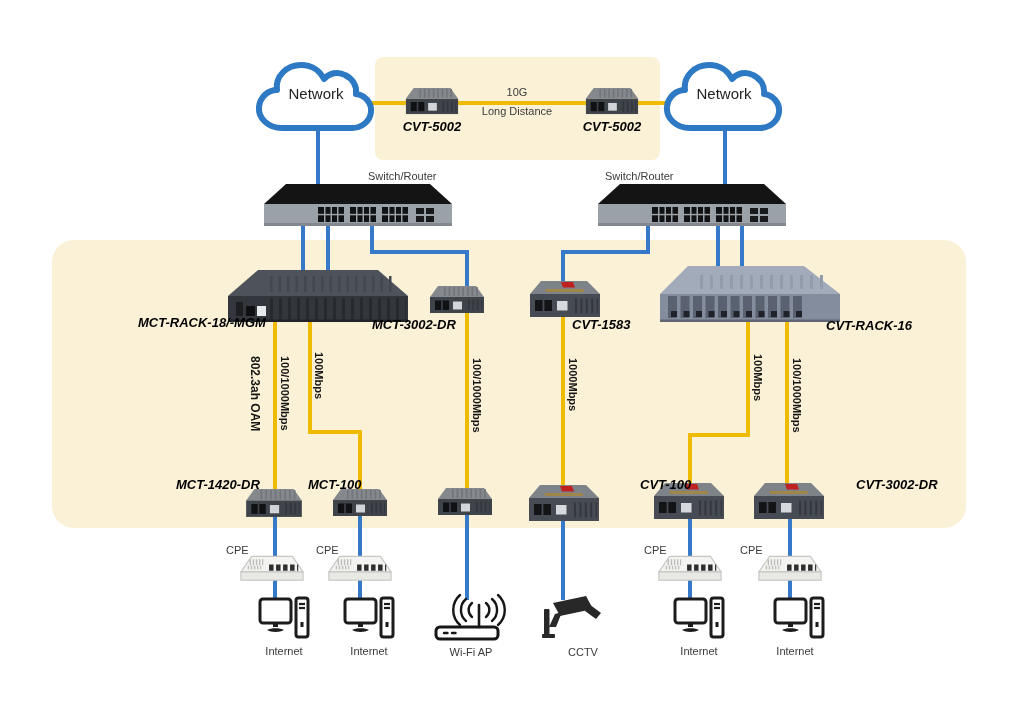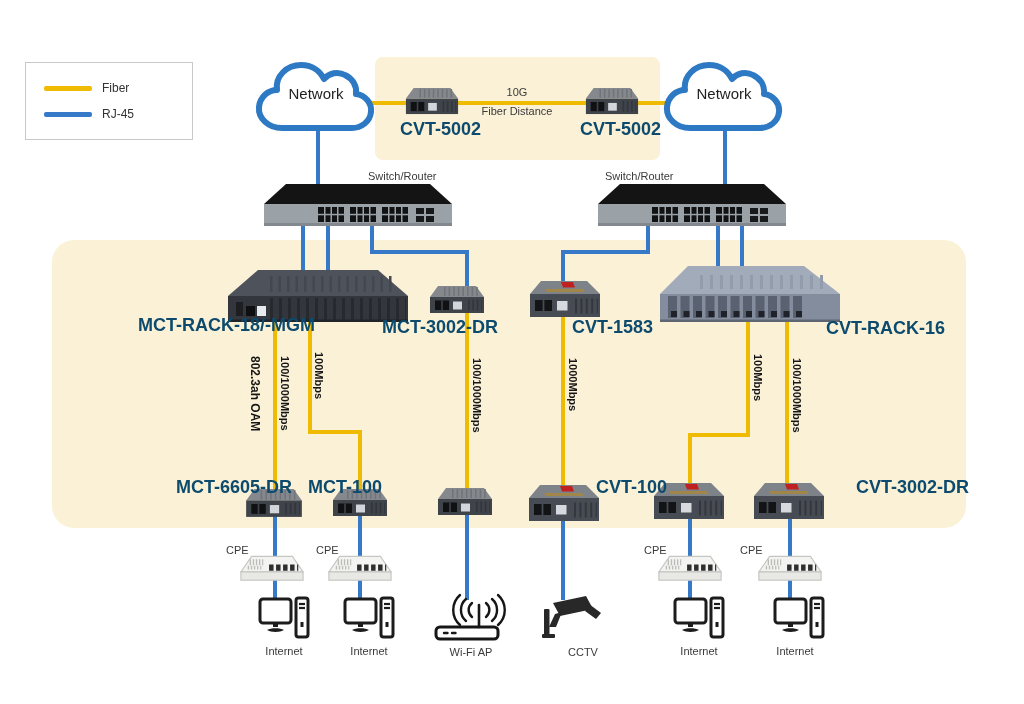--- a/index.html
+++ b/index.html
@@ -4,22 +4,22 @@
 <style>
   html,body{margin:0;padding:0;background:#fff;}
   #stage{position:relative;width:1024px;height:704px;background:#fff;overflow:hidden;
          font-family:"Liberation Sans",sans-serif;}
   .panel{position:absolute;background:#FAF1D6;z-index:0;}
   .ln{position:absolute;z-index:1;}
   .fiber{background:#EFBB00;}
   .rj45{background:#3579C8;}
   .dev{position:absolute;z-index:2;line-height:0;}
   .lbl{position:absolute;z-index:3;color:#3a3a3a;font-size:11px;white-space:nowrap;}
-  .lbl-blue{position:absolute;z-index:3;color:#0c4a6e;font-weight:bold;
-            font-size:18px;white-space:nowrap;}
+  .lbl-blue{position:absolute;z-index:3;color:#000000;font-weight:bold;font-style:italic;
+            font-size:13px;white-space:nowrap;}
   .vlbl{position:absolute;z-index:3;color:#151515;font-size:11px;font-weight:bold;
         writing-mode:vertical-rl;white-space:nowrap;}
   .ctr{text-align:center;}
   .cloud-txt{position:absolute;z-index:3;width:100%;top:38px;text-align:center;
              font-size:15px;color:#1f1f1f;}
   #legend{position:absolute;left:25px;top:62px;width:168px;height:78px;background:#fff;
           border:1px solid #c9c9c9;z-index:3;display:flex;flex-direction:column;
           justify-content:center;gap:12px;padding-left:18px;box-sizing:border-box;}
   .leg-row{display:flex;align-items:center;gap:10px;}
   .leg-swatch{width:48px;height:5px;border-radius:2px;}
@@ -125,30 +125,20 @@
     <rect x="1" y="40" width="13" height="4" rx="1"></rect>
   </g>
 </defs>
 </svg>
 
 <div id="stage">
 
   <div class="panel" style="left:375px;top:57px;width:285px;height:103px;border-radius:8px;"></div>
   <div class="panel" style="left:52px;top:240px;width:914px;height:288px;border-radius:22px;"></div>
 
-  <div id="legend">
-    <div class="leg-row">
-      <span class="leg-swatch fiber"></span>
-      <span class="leg-label">Fiber</span>
-    </div>
-    <div class="leg-row">
-      <span class="leg-swatch rj45"></span>
-      <span class="leg-label">RJ-45</span>
-    </div>
-  </div>
 
   <div class="ln fiber" style="left:358px;top:101px;width:330px;height:4px;"></div>
   <div class="ln fiber" style="left:273px;top:318px;width:4px;height:174px;"></div>
   <div class="ln fiber" style="left:308px;top:318px;width:4px;height:116px;"></div>
   <div class="ln fiber" style="left:308px;top:430px;width:54px;height:4px;"></div>
   <div class="ln fiber" style="left:358px;top:430px;width:4px;height:62px;"></div>
   <div class="ln fiber" style="left:465px;top:312px;width:4px;height:178px;"></div>
   <div class="ln fiber" style="left:561px;top:316px;width:4px;height:172px;"></div>
   <div class="ln fiber" style="left:746px;top:318px;width:4px;height:119px;"></div>
   <div class="ln fiber" style="left:688px;top:433px;width:62px;height:4px;"></div>
@@ -193,21 +183,21 @@
       </svg>
   </div>
   <div class="dev" style="left:584px;top:86px;">
     <svg width="56" height="31" viewBox="0 0 58 32">
         <use href="#sym-conv-sm"></use>
       </svg>
   </div>
   <div class="lbl-blue ctr" style="left:400px;top:119px;width:64px;">CVT-5002</div>
   <div class="lbl-blue ctr" style="left:580px;top:119px;width:64px;">CVT-5002</div>
   <div class="lbl ctr" style="left:487px;top:86px;width:60px;">10G</div>
-  <div class="lbl ctr" style="left:477px;top:105px;width:80px;">Fiber Distance</div>
+  <div class="lbl ctr" style="left:477px;top:105px;width:80px;">Long Distance</div>
 
   <div class="dev" style="left:262px;top:182px;">
     <svg width="192" height="48" viewBox="0 0 192 48">
         <use href="#sym-switch"></use>
       </svg>
   </div>
   <div class="dev" style="left:596px;top:182px;">
     <svg width="192" height="48" viewBox="0 0 192 48">
         <use href="#sym-switch"></use>
       </svg>
@@ -231,21 +221,21 @@
   <div class="dev" style="left:428px;top:284px;">
     <svg width="58" height="32" viewBox="0 0 58 32">
         <use href="#sym-conv-sm"></use>
       </svg>
   </div>
   <div class="dev" style="left:528px;top:278px;">
     <svg width="74" height="42" viewBox="0 0 74 42">
         <use href="#sym-conv-lg"></use>
       </svg>
   </div>
-  <div class="lbl-blue" style="left:382px;top:317px;text-align:center;">MCT-3002-DR</div>
+  <div class="lbl-blue" style="left:372px;top:317px;text-align:center;">MCT-3002-DR</div>
   <div class="lbl-blue" style="left:572px;top:317px;">CVT-1583</div>
 
   <div class="vlbl" style="left:248px;top:356px;font-size:12px;">802.3ah OAM</div>
   <div class="vlbl" style="left:279px;top:356px;">100/1000Mbps</div>
   <div class="vlbl" style="left:313px;top:352px;">100Mbps</div>
   <div class="vlbl" style="left:471px;top:358px;">100/1000Mbps</div>
   <div class="vlbl" style="left:567px;top:358px;">1000Mbps</div>
   <div class="vlbl" style="left:752px;top:354px;">100Mbps</div>
   <div class="vlbl" style="left:791px;top:358px;">100/1000Mbps</div>
 
@@ -272,23 +262,23 @@
   <div class="dev" style="left:652px;top:480px;">
     <svg width="74" height="42" viewBox="0 0 74 42">
         <use href="#sym-conv-lg"></use>
       </svg>
   </div>
   <div class="dev" style="left:752px;top:480px;">
     <svg width="74" height="42" viewBox="0 0 74 42">
         <use href="#sym-conv-lg"></use>
       </svg>
   </div>
-  <div class="lbl-blue" style="left:176px;top:477px;">MCT-6605-DR</div>
+  <div class="lbl-blue" style="left:176px;top:477px;">MCT-1420-DR</div>
   <div class="lbl-blue" style="left:308px;top:477px;">MCT-100</div>
-  <div class="lbl-blue" style="left:596px;top:477px;">CVT-100</div>
+  <div class="lbl-blue" style="left:640px;top:477px;">CVT-100</div>
   <div class="lbl-blue" style="left:816px;top:477px;margin-left:40px;">CVT-3002-DR</div>
 
   <div class="dev" style="left:238px;top:553px;">
     <svg width="68" height="34" viewBox="0 0 70 34">
         <use href="#sym-cpe"></use>
       </svg>
   </div>
   <div class="dev" style="left:326px;top:553px;">
     <svg width="68" height="34" viewBox="0 0 70 34">
         <use href="#sym-cpe"></use>

